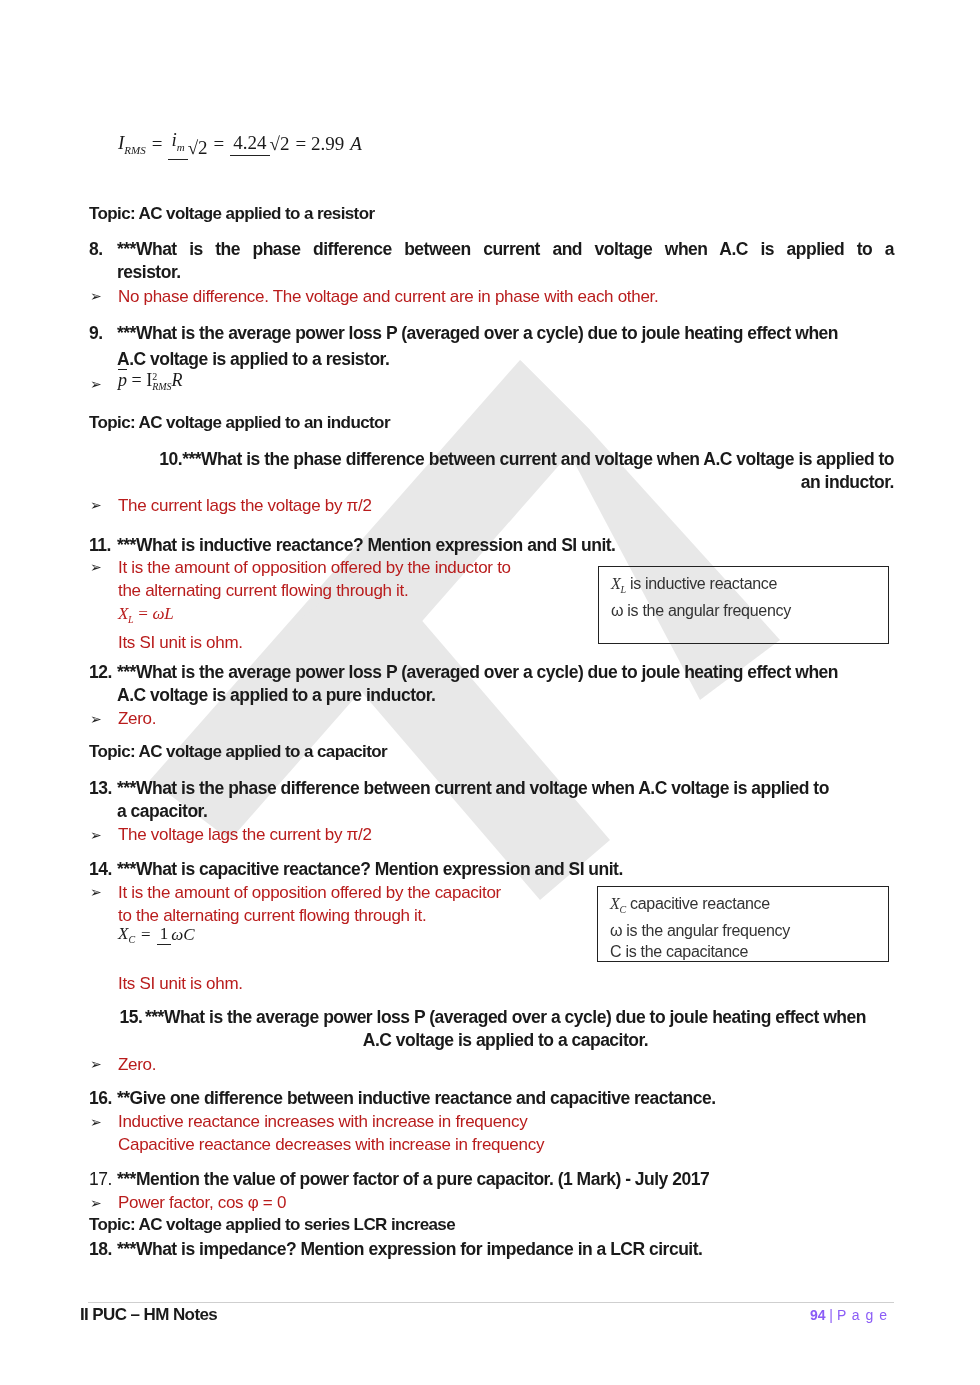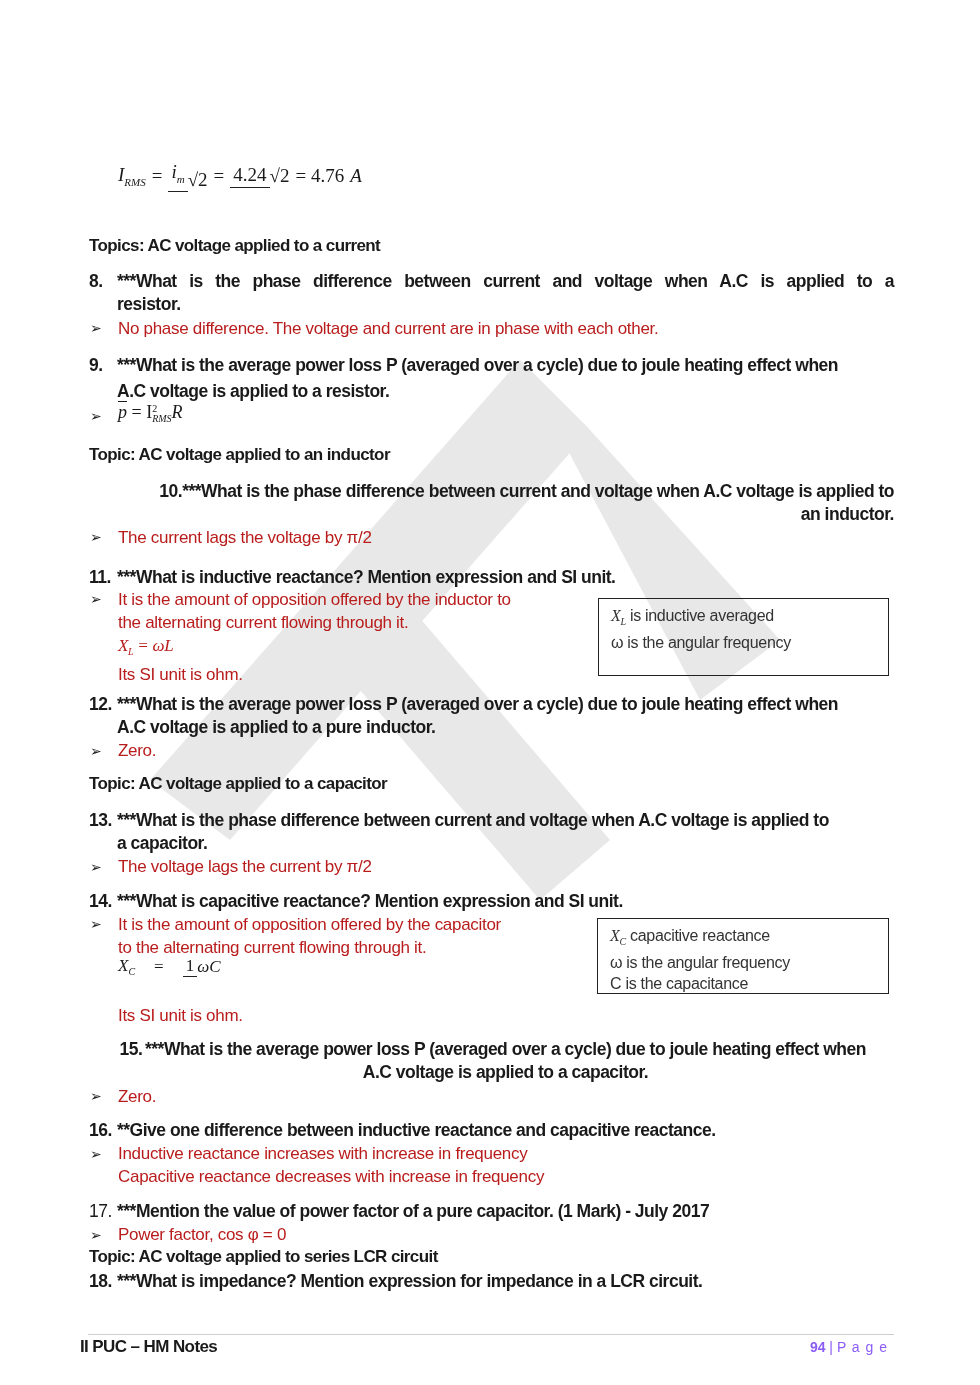--- a/index.html
+++ b/index.html
@@ -3,21 +3,21 @@
 <meta charset="utf-8">
 <style>
   html, body { margin: 0; padding: 0; }
   body {
     width: 980px; height: 1385px; background: #ffffff; position: relative; overflow: hidden;
     font-family: "Liberation Serif", "DejaVu Serif", serif; color: #1a1a1a;
   }
   .watermark {
     position: absolute; left: 0; top: 0; width: 980px; height: 1385px; pointer-events: none; z-index: 0;
   }
-  .page { position: absolute; left: 0; top: 0; width: 980px; height: 1310px; z-index: 1; margin-top: 32px; }
+  .page { position: absolute; left: 0; top: 0; width: 980px; height: 1310px; z-index: 1; }
   .abs { position: absolute; }
   .q { font-family: "Liberation Sans Narrow", "Liberation Sans", "DejaVu Sans", sans-serif; font-weight: bold; font-size: 17.5px; letter-spacing: -0.5px; line-height: 23px; }
   .topic { font-family: "Liberation Sans", "DejaVu Sans", sans-serif; font-weight: bold; font-size: 17px; letter-spacing: -0.6px; }
   .ans { font-family: "Liberation Sans", "DejaVu Sans", sans-serif; font-size: 17px; color: #b91c1c; letter-spacing: -0.3px; line-height: 23px; }
   .arrow { position: absolute; left: 90px; font-size: 14px; color: #222; }
   .num { display: inline-block; width: 28px; }
   .math { font-family: "Liberation Serif", "DejaVu Serif", serif; font-style: italic; }
   .box { position: absolute; border: 1.3px solid #222; background: transparent; padding: 6px 12px; font-family: "Liberation Sans", sans-serif; font-size: 16px; line-height: 21px; color: #333; letter-spacing: -0.3px; }
   .footer-line { position: absolute; left: 88px; top: 1302px; width: 806px; height: 1px; background: #cfcfcf; }
   .frac { display: inline-flex; flex-direction: row; align-items: flex-end; vertical-align: middle; }
@@ -42,25 +42,25 @@
     <span style="font-style:normal">=</span>
     <span class="frac">
         <span class="n"><span>i</span><sub style="font-size:11px">m</sub></span>
         <span class="d" style="font-style:normal">√2</span>
       </span>
     <span style="font-style:normal">=</span>
     <span class="frac" style="font-style:normal">
         <span class="n">4.24</span>
         <span class="d">√2</span>
       </span>
-    <span style="font-style:normal">= 4.76</span>
+    <span style="font-style:normal">= 2.99</span>
     <span>A</span>
   </div>
 
-  <div class="abs topic" style="left:89px; top:204px;">Topics: AC voltage applied to a current</div>
+  <div class="abs topic" style="left:89px; top:204px;">Topic: AC voltage applied to a resistor</div>
 
   <div class="abs q" style="left:89px; top:238px; width:805px;">
     <div style="text-align:justify; text-align-last:justify;"><span class="num">8.</span><span>***What is the phase difference between current and voltage when A.C is applied to a</span></div>
     <div style="padding-left:28px">resistor.</div>
   </div>
   <span class="arrow" style="top:288px;">➢</span>
   <div class="abs ans" style="left:118px; top:285px;">No phase difference. The voltage and current are in phase with each other.</div>
 
   <div class="abs q" style="left:89px; top:320px; width:805px; line-height:26px;">
     <div><span class="num">9.</span><span>***What is the average power loss P (averaged over a cycle) due to joule heating effect when</span></div>
@@ -87,21 +87,21 @@
     <span class="num">11.</span><span>***What is inductive reactance? Mention expression and SI unit.</span>
   </div>
   <span class="arrow" style="top:559px;">➢</span>
   <div class="abs ans" style="left:118px; top:556px;">
     <div>It is the amount of opposition offered by the inductor to</div>
     <div>the alternating current flowing through it.</div>
     <div class="math" style="font-size:17px"><span>X</span><sub style="font-size:10px">L</sub><span> = ωL</span></div>
     <div>Its SI unit is ohm.</div>
   </div>
   <div class="box" style="left:598px; top:566px; width:265px; height:64px;">
-    <div><span class="math">X</span><sub class="math" style="font-size:10px">L</sub> <span>is inductive averaged</span></div>
+    <div><span class="math">X</span><sub class="math" style="font-size:10px">L</sub> <span>is inductive reactance</span></div>
     <div>ω is the angular frequency</div>
   </div>
 
   <div class="abs q" style="left:89px; top:661px; width:805px;">
     <div><span class="num">12.</span><span>***What is the average power loss P (averaged over a cycle) due to joule heating effect when</span></div>
     <div style="padding-left:28px">A.C voltage is applied to a pure inductor.</div>
   </div>
   <span class="arrow" style="top:711px;">➢</span>
   <div class="abs ans" style="left:118px; top:707px;">Zero.</div>
 
@@ -115,21 +115,21 @@
   <div class="abs ans" style="left:118px; top:823px;">The voltage lags the current by π/2</div>
 
   <div class="abs q" style="left:89px; top:858px;">
     <span class="num">14.</span><span>***What is capacitive reactance? Mention expression and SI unit.</span>
   </div>
   <span class="arrow" style="top:884px;">➢</span>
   <div class="abs ans" style="left:118px; top:881px;">
     <div>It is the amount of opposition offered by the capacitor</div>
     <div>to the alternating current flowing through it.</div>
   </div>
-  <div class="abs math" style="left:118px; top:924px; font-size:17px; display:flex; align-items:center; gap:19px;">
+  <div class="abs math" style="left:118px; top:924px; font-size:17px; display:flex; align-items:center; gap:6px;">
     <span><span>X</span><sub style="font-size:10px">C</sub></span>
     <span style="font-style:normal">=</span>
     <span class="frac">
         <span class="n" style="font-style:normal; line-height:20px">1</span>
         <span class="d" style="line-height:20px">ωC</span>
       </span>
   </div>
   <div class="abs ans" style="left:118px; top:972px;">Its SI unit is ohm.</div>
   <div class="box" style="left:597px; top:886px; width:266px; height:62px;">
     <div><span class="math">X</span><sub class="math" style="font-size:10px">C</sub> <span>capacitive reactance</span></div>
@@ -152,21 +152,21 @@
     <div>Inductive reactance increases with increase in frequency</div>
     <div>Capacitive reactance decreases with increase in frequency</div>
   </div>
 
   <div class="abs q" style="left:89px; top:1168px;">
     <span class="num" style="font-weight:normal">17.</span><span>***Mention the value of power factor of a pure capacitor. (1 Mark) - July 2017</span>
   </div>
   <span class="arrow" style="top:1195px;">➢</span>
   <div class="abs ans" style="left:118px; top:1191px;">Power factor, cos φ = 0</div>
 
-  <div class="abs topic" style="left:89px; top:1215px;">Topic: AC voltage applied to series LCR circuit</div>
+  <div class="abs topic" style="left:89px; top:1215px;">Topic: AC voltage applied to series LCR increase</div>
   <div class="abs q" style="left:89px; top:1238px;">
     <span class="num">18.</span><span>***What is impedance? Mention expression for impedance in a LCR circuit.</span>
   </div>
 
   <div class="footer-line"></div>
   <div class="abs topic" style="left:80px; top:1305px; font-weight:bold; font-size:17px;">II PUC – HM Notes</div>
   <div class="abs" style="right:92px; top:1307px; font-family:'Liberation Sans', sans-serif; font-size:14px; color:#8b5cf6;">
     <b>94</b><span> | </span><span style="letter-spacing:1px">P a g e</span>
   </div>
 </div>

